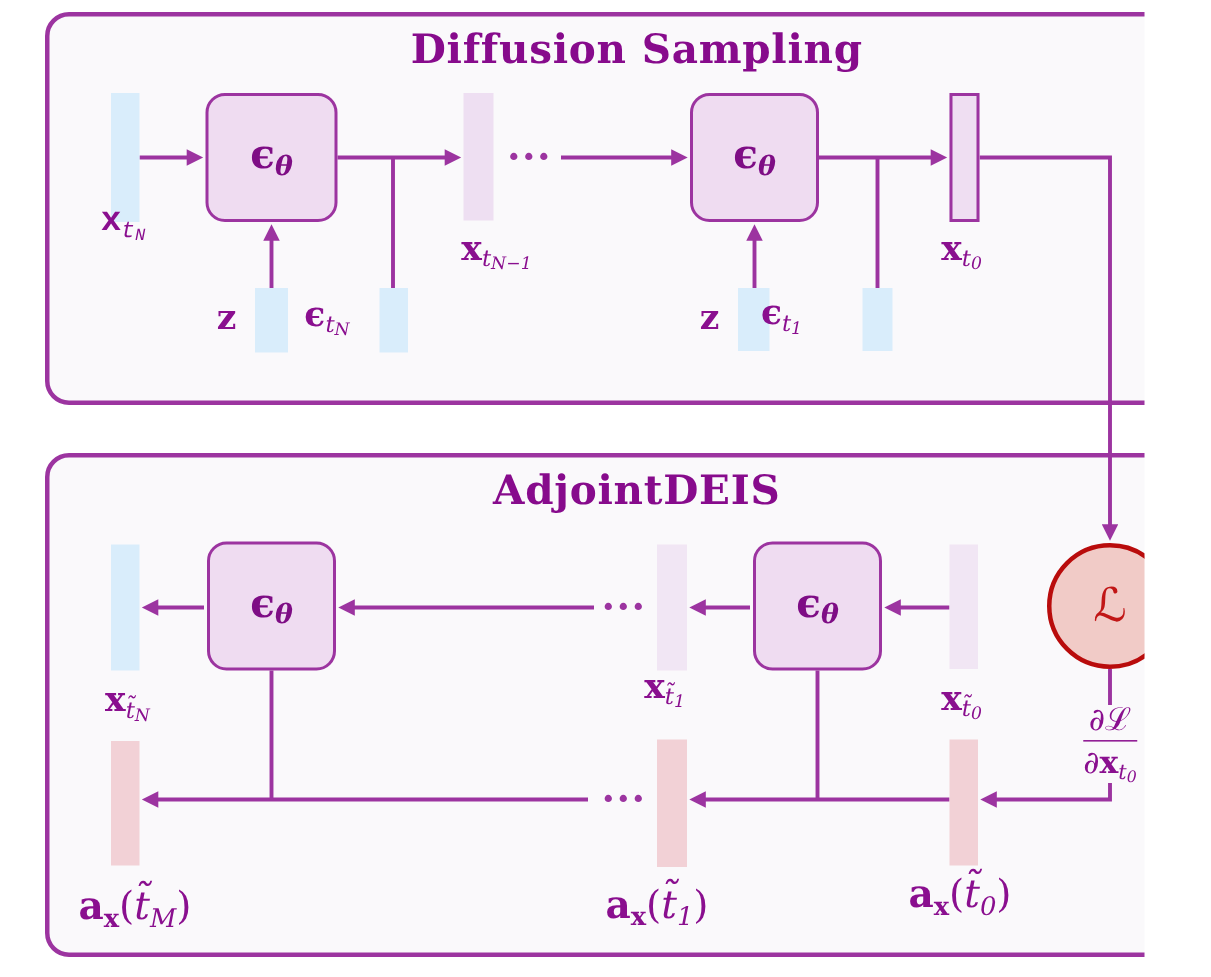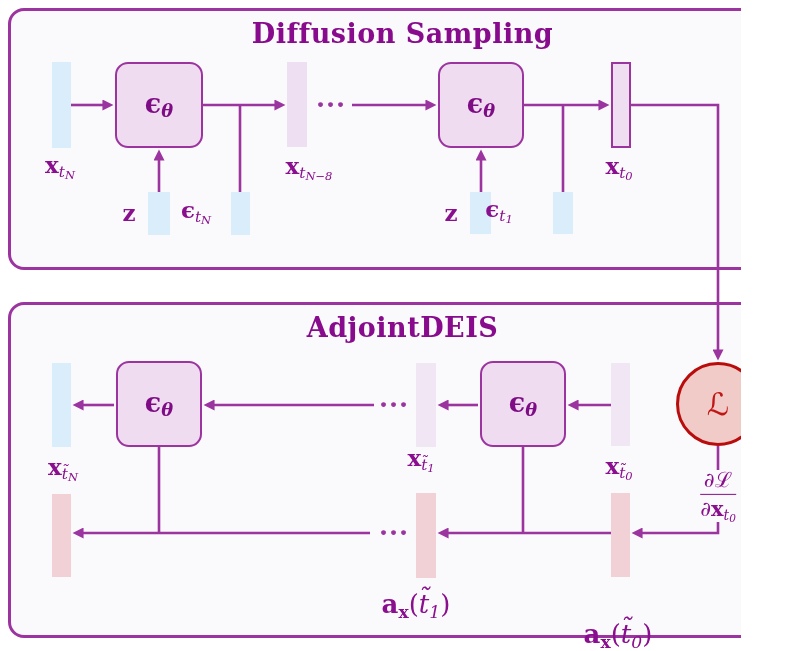--- a/index.html
+++ b/index.html
@@ -1,17 +1,17 @@
 <!DOCTYPE html>
 <html><head>
 <meta charset="utf-8">
 <style>
   html,body{margin:0;padding:0;background:#ffffff;}
   .canvas{position:relative;width:741px;height:651px;background:#ffffff;
-          font-family:"DejaVu Serif",serif;overflow:hidden;}
+          font-family:"DejaVu Serif",serif;overflow:hidden;margin-left:22px;}
   .panel{position:absolute;box-sizing:border-box;border:3px solid #9c34a0;
          border-radius:16px;background:#faf9fb;}
   .panel-title{text-align:center;margin-top:7px;font-weight:bold;font-size:27px;
                color:#870b8c;letter-spacing:.5px;}
   .lines{position:absolute;left:0;top:0;pointer-events:none;}
   .bar{position:absolute;}
   .blue{background:#d9edfb;}
   .lav{background:#eedff2;}
   .lav2{background:#f1e6f4;}
   .pink{background:#f2d1d6;}
@@ -91,22 +91,22 @@
   <div class="bar lav" style="left:287px;top:62px;width:20px;height:85px;"></div>
   <div class="node" style="left:438px;top:62px;width:86px;height:86px;">
     <span><span>ϵ</span><span class="sub it">θ</span></span>
   </div>
   <div class="bar xt0" style="left:611px;top:62px;width:20px;height:86px;"></div>
   <div class="bar blue" style="left:148px;top:192px;width:22px;height:43px;"></div>
   <div class="bar blue" style="left:231px;top:192px;width:19px;height:43px;"></div>
   <div class="bar blue" style="left:470px;top:192px;width:21px;height:42px;"></div>
   <div class="bar blue" style="left:553px;top:192px;width:20px;height:42px;"></div>
 
-  <div class="mlabel" style="left:60px;top:167px;"><span class="b">x</span><span class="sub it">t</span><span class="ssub it">N</span></div>
-  <div class="mlabel" style="left:309px;top:168px;"><span class="b">x</span><span class="sub it">t</span><span class="ssub it">N−8</span></div>
+  <div class="mlabel" style="left:60px;top:150px;font-family:Liberation Mono, monospace;"><span class="b">x</span><span class="sub it">t</span><span class="ssub it">N</span></div>
+  <div class="mlabel" style="left:309px;top:168px;"><span class="b">x</span><span class="sub it">t</span><span class="ssub it">N−1</span></div>
   <div class="mlabel" style="left:619px;top:168px;"><span class="b">x</span><span class="sub it">t</span><span class="ssub it">0</span></div>
   <div class="mlabel b" style="left:129px;top:212px;">z</div>
   <div class="mlabel" style="left:196px;top:212px;"><span class="b">ϵ</span><span class="sub it">t</span><span class="ssub it">N</span></div>
   <div class="mlabel b" style="left:451px;top:212px;">z</div>
   <div class="mlabel" style="left:499px;top:211px;"><span class="b">ϵ</span><span class="sub it">t</span><span class="ssub it">1</span></div>
   <div class="dots" style="left:331px;top:105px;">···</div>
 
   <div class="bar blue" style="left:52px;top:363px;width:19px;height:84px;"></div>
   <div class="node" style="left:116px;top:361px;width:86px;height:86px;">
     <span><span>ϵ</span><span class="sub it">θ</span></span>
@@ -125,19 +125,20 @@
 
   <div class="mlabel" style="left:63px;top:469px;text-align:right;"><span class="b">x</span><span class="sub it">t̃</span><span class="ssub it">N</span></div>
   <div class="mlabel" style="left:421px;top:460px;"><span class="b">x</span><span class="sub it">t̃</span><span class="ssub it">1</span></div>
   <div class="mlabel" style="left:619px;top:468px;"><span class="b">x</span><span class="sub it">t̃</span><span class="ssub it">0</span></div>
 
   <div class="frac" style="left:718px;top:496px;">
     <div class="num">∂ℒ</div>
     <div class="den"><span>∂</span><span class="b">x</span><span class="sub it">t</span><span class="ssub it">0</span></div>
   </div>
 
+  <div class="mlabel big" style="left:68px;top:607px;"><span class="b">a</span><span class="sub b">x</span><span>(</span><span class="it">t̃</span><span class="sub it">M</span><span>)</span></div>
   <div class="mlabel big" style="left:416px;top:606px;"><span class="b">a</span><span class="sub b">x</span><span>(</span><span class="it">t̃</span><span class="sub it">1</span><span>)</span></div>
-  <div class="mlabel big" style="left:618px;top:636px;text-align:right;"><span class="b">a</span><span class="sub b">x</span><span>(</span><span class="it">t̃</span><span class="sub it">0</span><span>)</span></div>
+  <div class="mlabel big" style="left:618px;top:599px;text-align:right;"><span class="b">a</span><span class="sub b">x</span><span>(</span><span class="it">t̃</span><span class="sub it">0</span><span>)</span></div>
 
   <div class="dots" style="left:394px;top:405px;">···</div>
   <div class="dots" style="left:394px;top:533px;">···</div>
 
 </div>
 
 </body></html>

